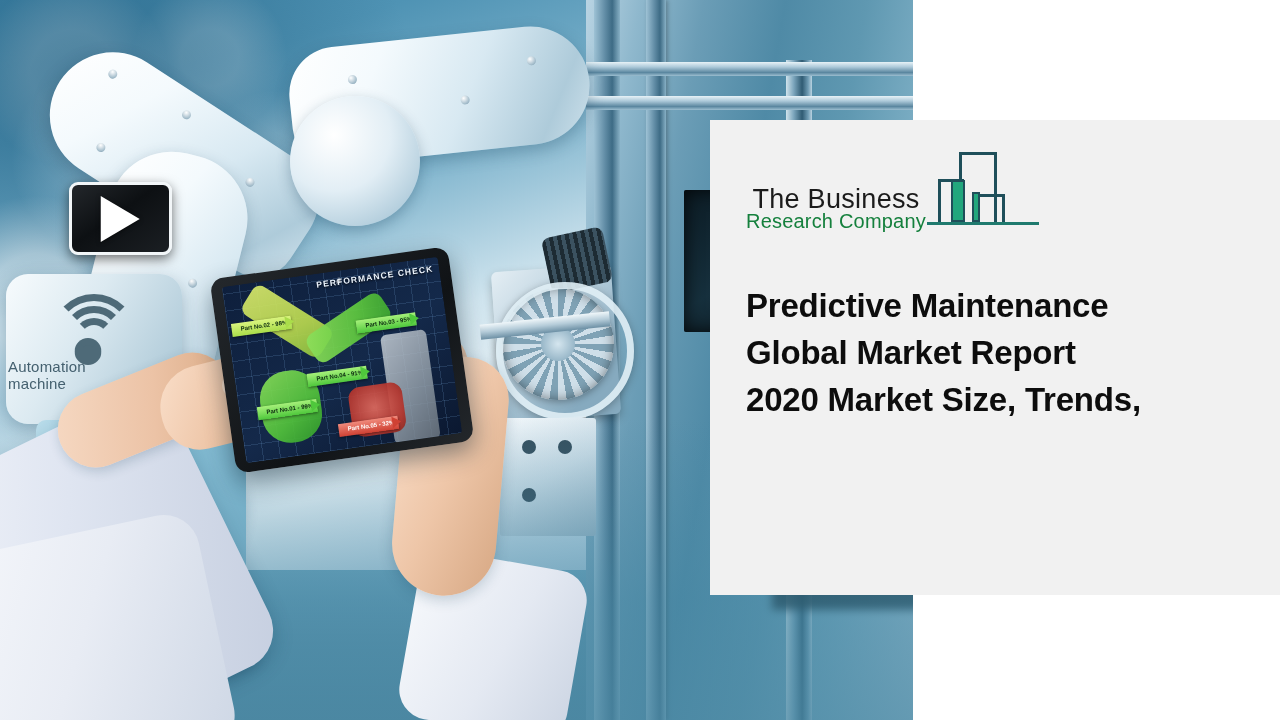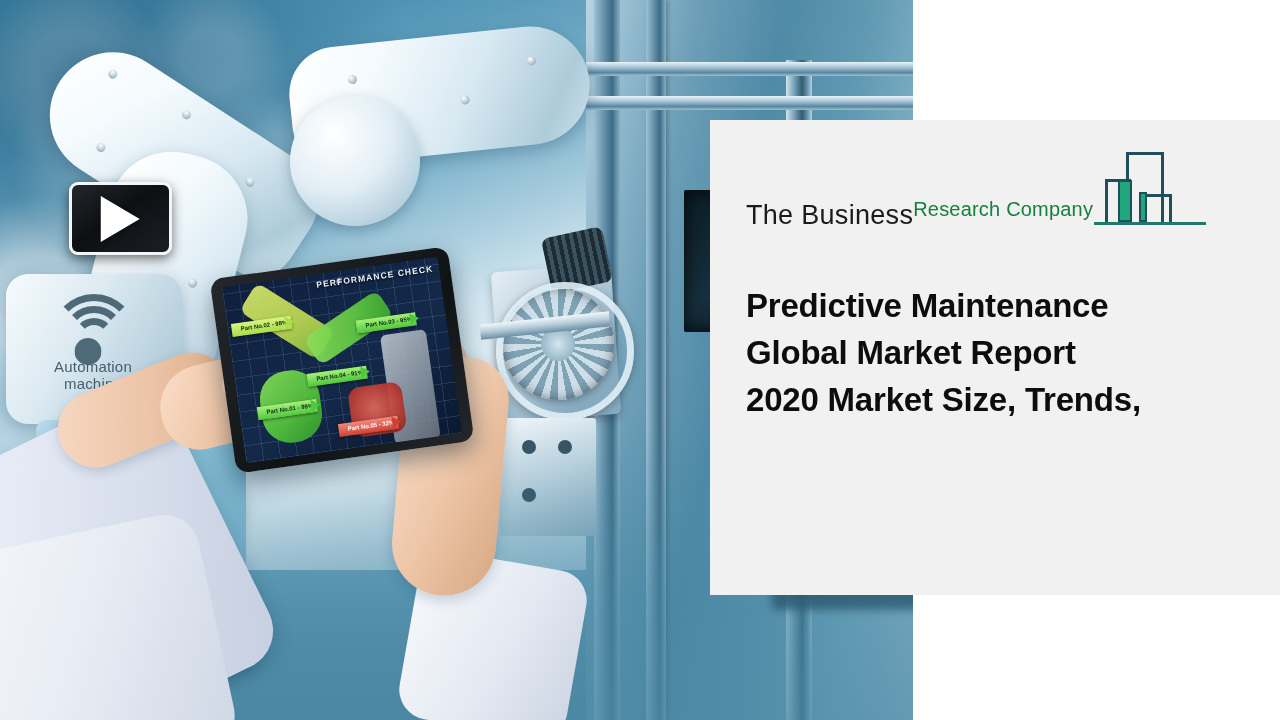--- a/index.html
+++ b/index.html
@@ -95,21 +95,21 @@
   .base{position:absolute;left:6px;top:274px;width:176px;height:150px;border-radius:22px;
     background:linear-gradient(120deg,#f7fbfd,#dceaf1 40%,#b0cbd9 85%);
     box-shadow:0 6px 18px rgba(20,60,85,.3);}
   .wifi{position:absolute;left:52px;top:294px;width:84px;height:62px;}
   .wifi span{position:absolute;left:50%;border:7px solid #4e6a78;border-bottom-color:transparent;
     border-left-color:transparent;border-right-color:transparent;border-radius:50%;transform:translateX(-50%);}
   .w3{width:72px;height:72px;top:0;}
   .w2{width:48px;height:48px;top:12px;}
   .w1{width:26px;height:26px;top:24px;}
   .wdot{position:absolute;left:50%;top:44px;width:13px;height:13px;margin-left:-6px;border-radius:50%;background:#4e6a78;}
-  .base-txt{position:absolute;left:8px;top:358px;width:170px;text-align:center;color:#44606f;
+  .base-txt{position:absolute;left:8px;top:358px;width:170px;text-align:left;color:#44606f;
     font-size:15px;line-height:17px;font-family:"Liberation Sans",sans-serif;letter-spacing:.2px;}
   .pedestal{position:absolute;left:36px;top:420px;width:210px;height:230px;border-radius:10px 10px 26px 26px;
     background:linear-gradient(100deg,#b9dcea,#8fc6dc 45%,#6fa9c2 100%);}
   .pedestal-ring{position:absolute;left:22px;top:622px;width:238px;height:58px;border-radius:50%/40px;
     background:linear-gradient(180deg,#ffffff,#e5f1f6 50%,#b7d2df);box-shadow:0 4px 12px rgba(20,60,85,.3);}
 
   
   .sleeve{position:absolute;left:-64px;top:430px;width:300px;height:300px;border-radius:40px;
     background:linear-gradient(118deg,#f4f6fb,#dfe5f1 45%,#c6cfe0 100%);transform:rotate(-26deg);
     box-shadow:0 6px 18px rgba(20,60,85,.22);}
@@ -176,21 +176,21 @@
     background:linear-gradient(145deg,#23272b 0%,#0d1013 45%,#1b1f23 100%);
     box-shadow:0 4px 12px rgba(0,0,0,.55);cursor:pointer;}
   .play-tri{position:absolute;left:50%;top:50%;transform:translate(-52%,-50%);
     width:0;height:0;border-top:23px solid transparent;border-bottom:23px solid transparent;
     border-left:39px solid #ffffff;filter:drop-shadow(0 1px 2px rgba(0,0,0,.5));}
 
   
   .panel{position:absolute;left:710px;top:120px;width:570px;height:475px;
     background:#f1f1f1;box-sizing:border-box;padding:0;}
   .logo-row{position:absolute;left:36px;top:32px;display:flex;align-items:flex-end;}
-  .logo-words{display:flex;flex-direction:row;align-items:flex-start;padding-bottom:1px;}
+  .logo-words{display:flex;flex-direction:column;align-items:center;padding-bottom:1px;}
   .logo-l1{font-size:27px;line-height:28px;color:#1b1b1b;font-family:"Liberation Sans",sans-serif;
     font-weight:400;letter-spacing:.3px;}
   .logo-l2{font-size:20px;line-height:16px;color:#15803d;font-family:"Liberation Sans",sans-serif;
     font-weight:400;letter-spacing:.2px;}
   .logo-chart{position:relative;width:116px;height:78px;margin-left:1px;}
   .bar{position:absolute;bottom:7px;box-sizing:border-box;}
   .bar-o{border:3px solid #1f4f5a;border-bottom:none;background:transparent;}
   .bar-f{background:#22a77d;border:2px solid #1f4f5a;}
   .b-tall{left:32px;bottom:7px;width:38px;height:71px;}
   .b-mid{left:11px;bottom:7px;width:26px;height:44px;}

